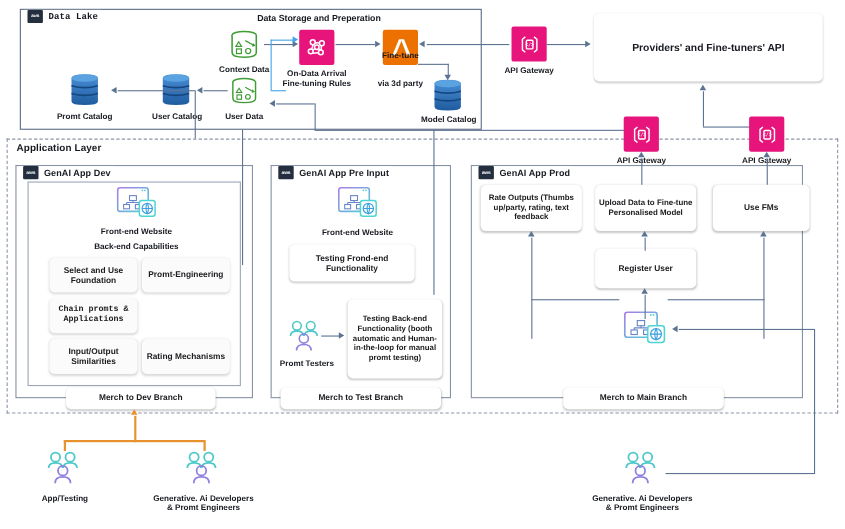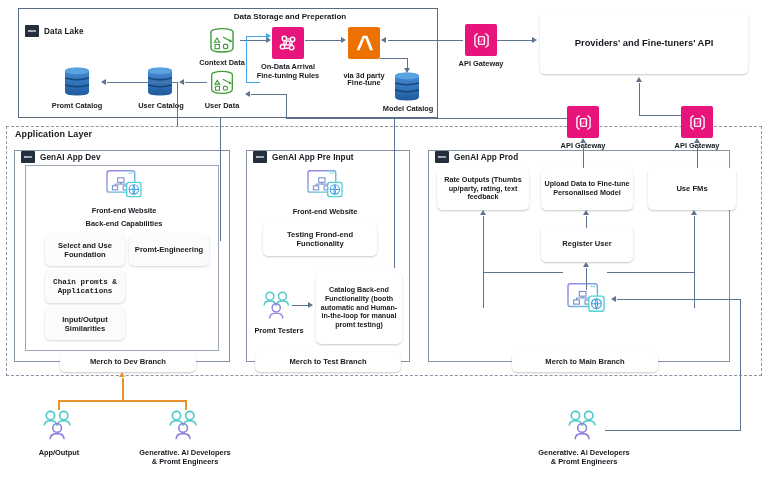--- a/index.html
+++ b/index.html
@@ -52,21 +52,21 @@
   .arw.d{border-left:3.2px solid transparent;border-right:3.2px solid transparent;border-top:5px solid #5c7392;}
   .arw.u.or{border-bottom-color:#e8922e;}
   svg{display:block;overflow:visible;}
 </style>
 </head>
 <body>
 
 <div id="stage">
 
   <div class="abs grp" style="left:18px;top:8px;width:420px;height:110px;"></div>
-  <div class="grp-title" style="left:22px;top:25px;">
+  <div class="grp-title" style="left:22px;top:9px;font-family:Liberation Mono, monospace;">
     <span class="aws-badge">
         <span>aws</span>
       </span>
     <span>Data Lake</span>
   </div>
   <div class="lbl sect" style="left:225px;top:12px;width:130px;">Data Storage and Preperation</div>
 
   <div class="abs" style="left:205px;top:25px;">
     <svg width="34" height="32" viewBox="0 0 34 32">
       <ellipse cx="17" cy="7" rx="11" ry="3.4" fill="#fff" stroke="#3f9c35" stroke-width="1.4"></ellipse>
@@ -94,21 +94,21 @@
   </div>
   <div class="lbl" style="left:253px;top:62px;width:70px;">On-Data Arrival</div>
   <div class="lbl" style="left:253px;top:71px;width:70px;">Fine-tuning Rules</div>
 
   <div class="sq orange" style="left:348px;top:27px;width:32px;height:32px;">
     <svg width="22" height="22" viewBox="0 0 24 24">
       <path d="M4 20 L10.6 4 h3.1 L7.1 20 z" fill="#fff"></path>
       <path d="M12.4 4 h3.2 L22 20 h-3.4 z" fill="#fff"></path>
     </svg>
   </div>
-  <div class="lbl" style="left:332px;top:78px;width:64px;">Fine-tune</div>
+  <div class="lbl" style="left:332px;top:46px;width:64px;">Fine-tune</div>
   <div class="lbl" style="left:332px;top:71px;width:64px;">via 3d party</div>
 
   <div class="abs" style="left:390px;top:71px;">
     <svg width="34" height="32" viewBox="0 0 34 32">
       <defs>
           <linearGradient id="ddb1" x1="0" y1="0" x2="0" y2="1">
         <stop offset="0" stop-color="#4a90d9"></stop>
             <stop offset="1" stop-color="#1f5b9e"></stop>
           </linearGradient>
         </defs>
@@ -280,20 +280,21 @@
       <path d="M27.8 24 H38.2 M33 18.8 Q35.6 24 33 29.2 Q30.4 24 33 18.8" fill="none" stroke="#3b9fe0" stroke-width="1.1"></path>
     </svg>
   </div>
   <div class="lbl" style="left:79px;top:206px;width:90px;">Front-end Website</div>
   <div class="lbl" style="left:79px;top:219px;width:90px;">Back-end Capabilities</div>
 
   <div class="card soft" style="left:45px;top:234px;width:80px;height:32px;">Select and Use Foundation</div>
   <div class="card soft" style="left:129px;top:234px;width:80px;height:32px;">Promt-Engineering</div>
   <div class="card soft" style="left:45px;top:271px;width:80px;height:32px;font-family:Liberation Mono, monospace;">Chain promts &amp; Applications</div>
   <div class="card soft" style="left:45px;top:308px;width:80px;height:32px;">Input/Output Similarities</div>
+  <div class="card soft" style="left:129px;top:308px;width:80px;height:32px;">Rating Mechanisms</div>
 
   <div class="card" style="left:60px;top:352px;width:136px;height:20px;">Merch to Dev Branch</div>
 
   <div class="abs grp-plain" style="left:246px;top:150px;width:164px;height:212px;"></div>
   <div class="grp-title" style="left:250px;top:151px;">
     <span class="aws-badge">
         <span>aws</span>
       </span>
     <span>GenAI App Pre Input</span>
   </div>
@@ -316,21 +317,21 @@
       <path d="M18.5 16 V18 M12 18 H25 M12 18 V20 M25 18 V20" stroke="#6a86c9" stroke-width="1.1" fill="none"></path>
       <rect x="25" y="16" width="16" height="16" rx="2.5" fill="#fff" stroke="#4dd4d4" stroke-width="1.5"></rect>
       <circle cx="33" cy="24" r="5.2" fill="none" stroke="#3b9fe0" stroke-width="1.2"></circle>
       <path d="M27.8 24 H38.2 M33 18.8 Q35.6 24 33 29.2 Q30.4 24 33 18.8" fill="none" stroke="#3b9fe0" stroke-width="1.1"></path>
     </svg>
   </div>
   <div class="lbl" style="left:280px;top:207px;width:90px;">Front-end Website</div>
 
   <div class="card" style="left:263px;top:222px;width:114px;height:34px;">Testing Frond-end Functionality</div>
 
-  <div class="card" style="left:316px;top:272px;width:86px;height:72px;font-size:7.1px;">Catalog Back-end Functionality (booth automatic and Human-in-the-loop for manual promt testing)</div>
+  <div class="card" style="left:316px;top:272px;width:86px;height:72px;font-size:7.1px;">Testing Back-end Functionality (booth automatic and Human-in-the-loop for manual promt testing)</div>
 
   <div class="abs" style="left:258px;top:289px;">
     <svg width="40" height="34" viewBox="0 0 44 38">
       <g fill="none" stroke="#4dc8c8" stroke-width="1.6">
         <circle cx="13" cy="8" r="4.4"></circle>
           <path d="M6.4 18.5 Q6.4 13.4 13 13.4 Q19.6 13.4 19.6 18.5"></path>
         <circle cx="27" cy="8" r="4.4"></circle>
           <path d="M20.4 18.5 Q20.4 13.4 27 13.4 Q33.6 13.4 33.6 18.5"></path>
       </g>
       <g fill="none" stroke="#8f7fe0" stroke-width="1.6">
@@ -420,21 +421,21 @@
           <path d="M6.4 18.5 Q6.4 13.4 13 13.4 Q19.6 13.4 19.6 18.5"></path>
         <circle cx="27" cy="8" r="4.4"></circle>
           <path d="M20.4 18.5 Q20.4 13.4 27 13.4 Q33.6 13.4 33.6 18.5"></path>
       </g>
       <g fill="none" stroke="#8f7fe0" stroke-width="1.7">
         <circle cx="20" cy="21" r="4.6"></circle>
           <path d="M12.6 33 Q12.6 27 20 27 Q27.4 27 27.4 33"></path>
       </g>
     </svg>
   </div>
-  <div class="lbl" style="left:24px;top:448px;width:70px;">App/Output</div>
+  <div class="lbl" style="left:24px;top:448px;width:70px;">App/Testing</div>
 
   <div class="abs" style="left:164px;top:408px;">
     <svg width="42" height="36" viewBox="0 0 44 38">
       <g fill="none" stroke="#4dc8c8" stroke-width="1.7">
         <circle cx="13" cy="8" r="4.4"></circle>
           <path d="M6.4 18.5 Q6.4 13.4 13 13.4 Q19.6 13.4 19.6 18.5"></path>
         <circle cx="27" cy="8" r="4.4"></circle>
           <path d="M20.4 18.5 Q20.4 13.4 27 13.4 Q33.6 13.4 33.6 18.5"></path>
       </g>
       <g fill="none" stroke="#8f7fe0" stroke-width="1.7">

